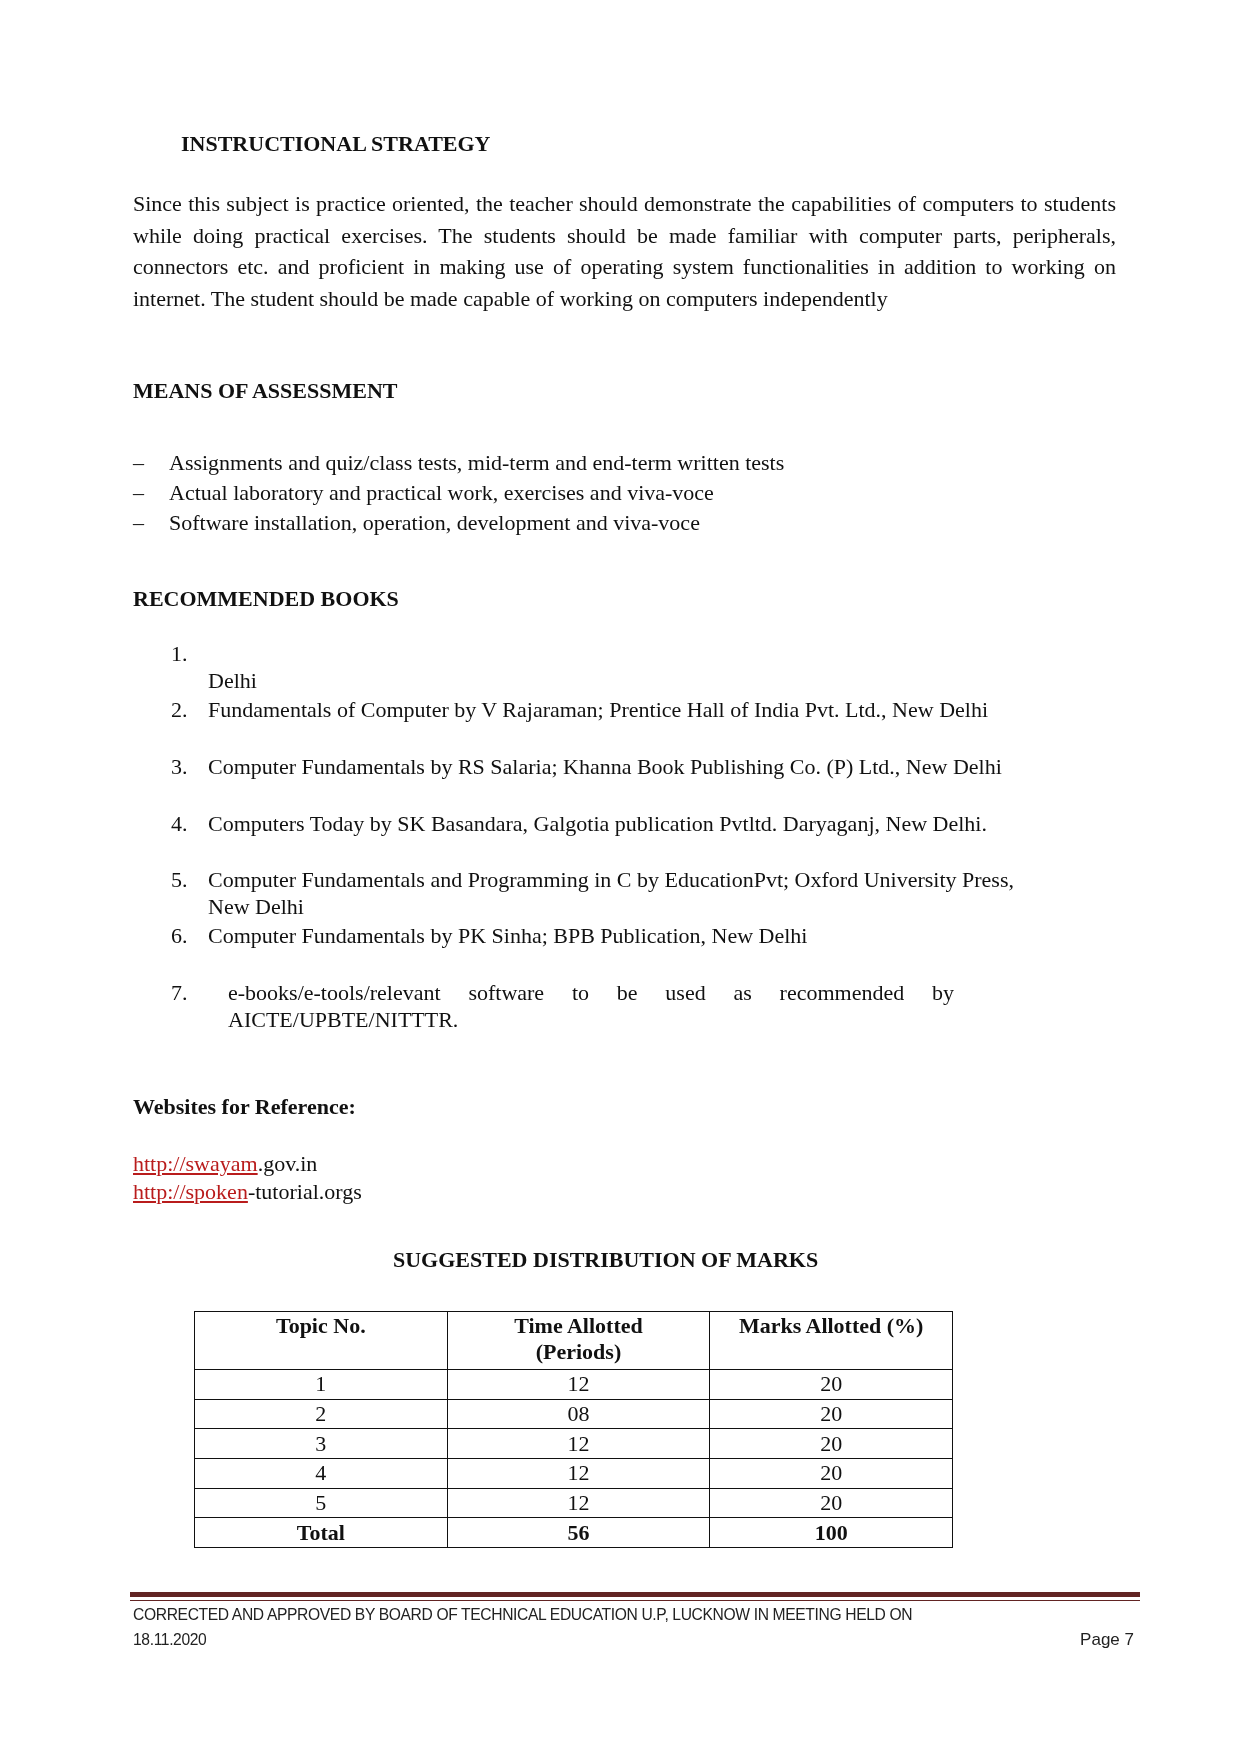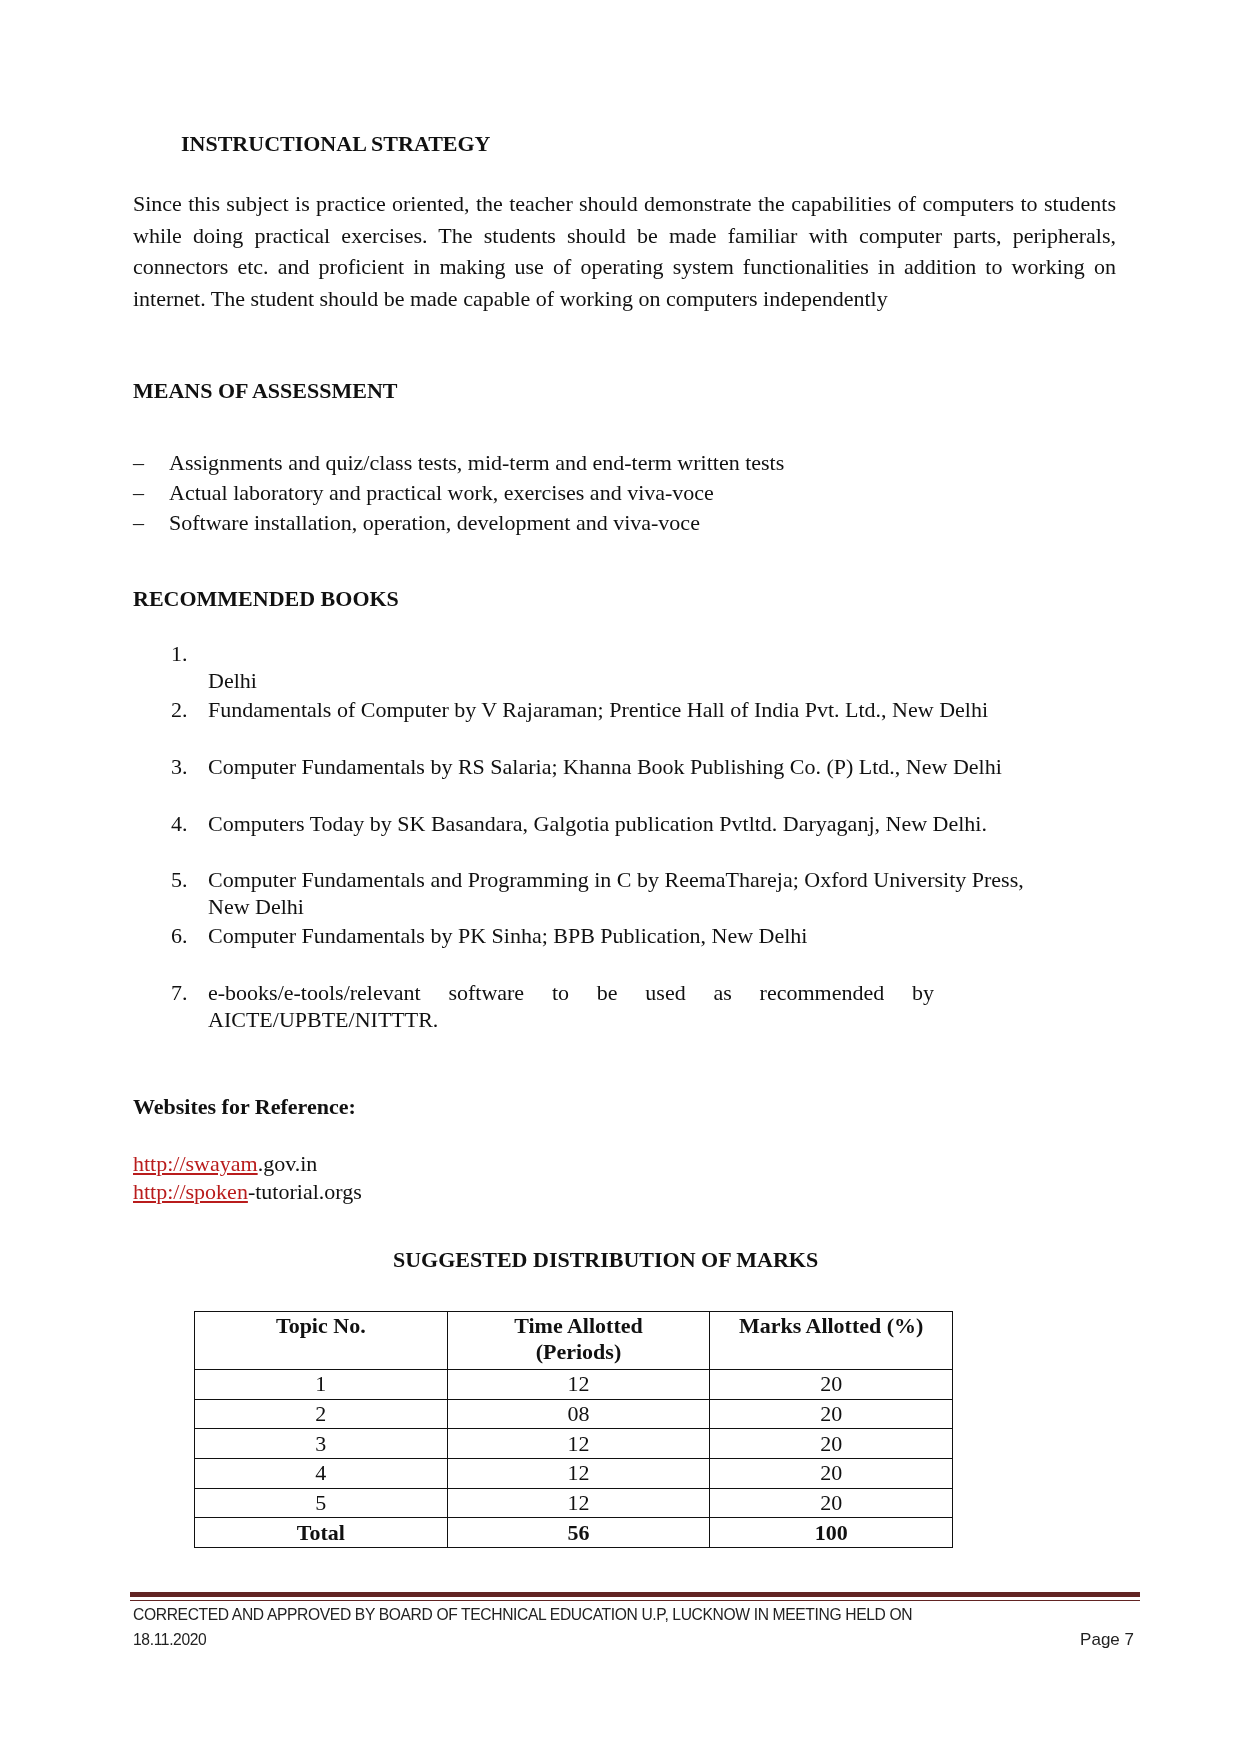--- a/index.html
+++ b/index.html
@@ -7,21 +7,21 @@
          font-family: "Liberation Serif", serif; color: #111111; }
   .abs { position: absolute; }
   .h { font-weight: bold; font-size: 22px; line-height: 26px; white-space: nowrap; }
   .para { left: 133px; top: 188px; width: 983px; font-size: 22px; line-height: 31.6px;
           text-align: justify; text-align-last: left; }
   .bullet { left: 133px; font-size: 22px; line-height: 30px; white-space: nowrap; }
   .bullet .dash { display: inline-block; width: 36px; }
   .book { left: 171px; font-size: 22px; line-height: 27px; }
   .book .num { position: absolute; left: 0; top: 0; }
   .book .txt { position: absolute; left: 37px; top: 0; white-space: nowrap; }
-  .book7 .txt { width: 726px; white-space: normal; text-align: justify; text-align-last: left; }
+  .book7 .txt { width: 726px; white-space: normal; text-align: justify; text-align-last: left; margin-left: 20px; }
   .link-line { left: 133px; font-size: 22px; line-height: 28px; white-space: nowrap; }
   .link { color: #b91c1c; text-decoration: underline; }
   table.marks { position: absolute; left: 194px; top: 1311px; width: 759px;
                 border-collapse: collapse; font-size: 22px; }
   table.marks td, table.marks th { border: 1.3px solid #111; text-align: center;
                 padding: 0; line-height: 26px; margin-top: 20px; }
   table.marks th { font-weight: bold; vertical-align: top; height: 56px; padding-top: 1px; }
   table.marks td { height: 28.7px; }
   table.marks tr.total td { font-weight: bold; }
   .rule-thick { left: 130px; top: 1592px; width: 1010px; height: 5px; background: #622423; }
@@ -62,21 +62,21 @@
   <div class="abs book" style="top:753px;">
     <span class="num">3.</span>
     <span class="txt">Computer Fundamentals by RS Salaria; Khanna Book Publishing Co. (P) Ltd., New Delhi</span>
   </div>
   <div class="abs book" style="top:810px;">
     <span class="num">4.</span>
     <span class="txt">Computers Today by SK Basandara, Galgotia publication Pvtltd. Daryaganj, New Delhi.</span>
   </div>
   <div class="abs book" style="top:866px;">
     <span class="num">5.</span>
-    <span class="txt"><span>Computer Fundamentals and Programming in C by ReemaThareja; Oxford University Press,</span><br><span>New Delhi</span></span>
+    <span class="txt"><span>Computer Fundamentals and Programming in C by EducationPvt; Oxford University Press,</span><br><span>New Delhi</span></span>
   </div>
   <div class="abs book" style="top:922px;">
     <span class="num">6.</span>
     <span class="txt">Computer Fundamentals by PK Sinha; BPB Publication, New Delhi</span>
   </div>
   <div class="abs book book7" style="top:979px;">
     <span class="num">7.</span>
     <span class="txt">e-books/e-tools/relevant software to be used as recommended by AICTE/UPBTE/NITTTR.</span>
   </div>
 </div>

